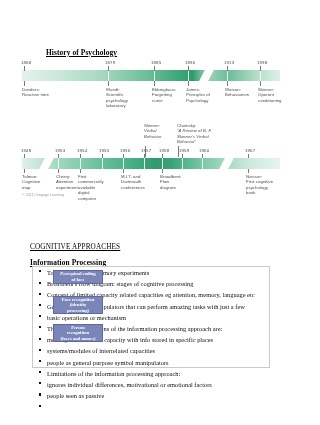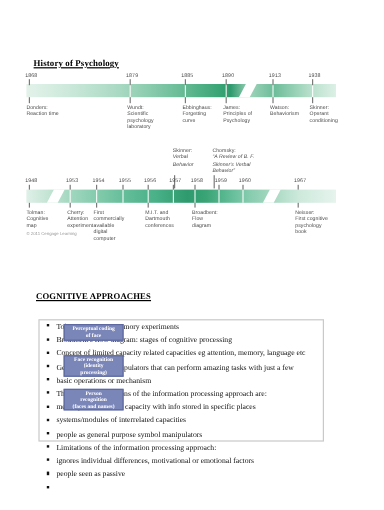--- a/index.html
+++ b/index.html
@@ -28,34 +28,34 @@
     top: 34px;
     font-family: "Liberation Serif", serif;
     font-weight: bold;
     font-size: 7.2px;
     letter-spacing: 0.15px;
     text-decoration: underline;
     white-space: nowrap;
   }
   .h-sub {
     position: absolute;
-    left: 28px;
+    left: 46px;
     top: 48px;
     font-family: "Liberation Serif", serif;
     font-weight: bold;
     font-size: 7.4px;
     letter-spacing: 0.1px;
     text-decoration: underline;
     white-space: nowrap;
   }
   .h-approach {
     position: absolute;
     left: 30px;
     top: 243px;
-    font-weight: bold;
+    font-weight: normal;
     font-size: 7.2px;
     letter-spacing: 0.15px;
     text-decoration: underline;
     white-space: nowrap;
   }
   .h-infoproc {
     position: absolute;
     left: 30px;
     top: 258px;
     font-weight: bold;
@@ -363,20 +363,21 @@
           <div>First cognitive</div>
           <div>psychology</div>
           <div>book</div>
         </div>
       </div>
 
     <div class="credit">© 2011 Cengage Learning</div>
   </div>
 
   <div class="h-approach">COGNITIVE APPROACHES</div>
+  <div class="h-infoproc">Information Processing</div>
 
   <div class="bullets">
     <div id="bullet-rows">
         <div class="brow">
           <div class="dot"></div>
           <div class="btxt">Tolman's rat maze memory experiments</div>
         </div>
         <div class="brow">
           <div class="dot"></div>
           <div class="btxt">Broadbent's flow diagram: stages of cognitive processing</div>

